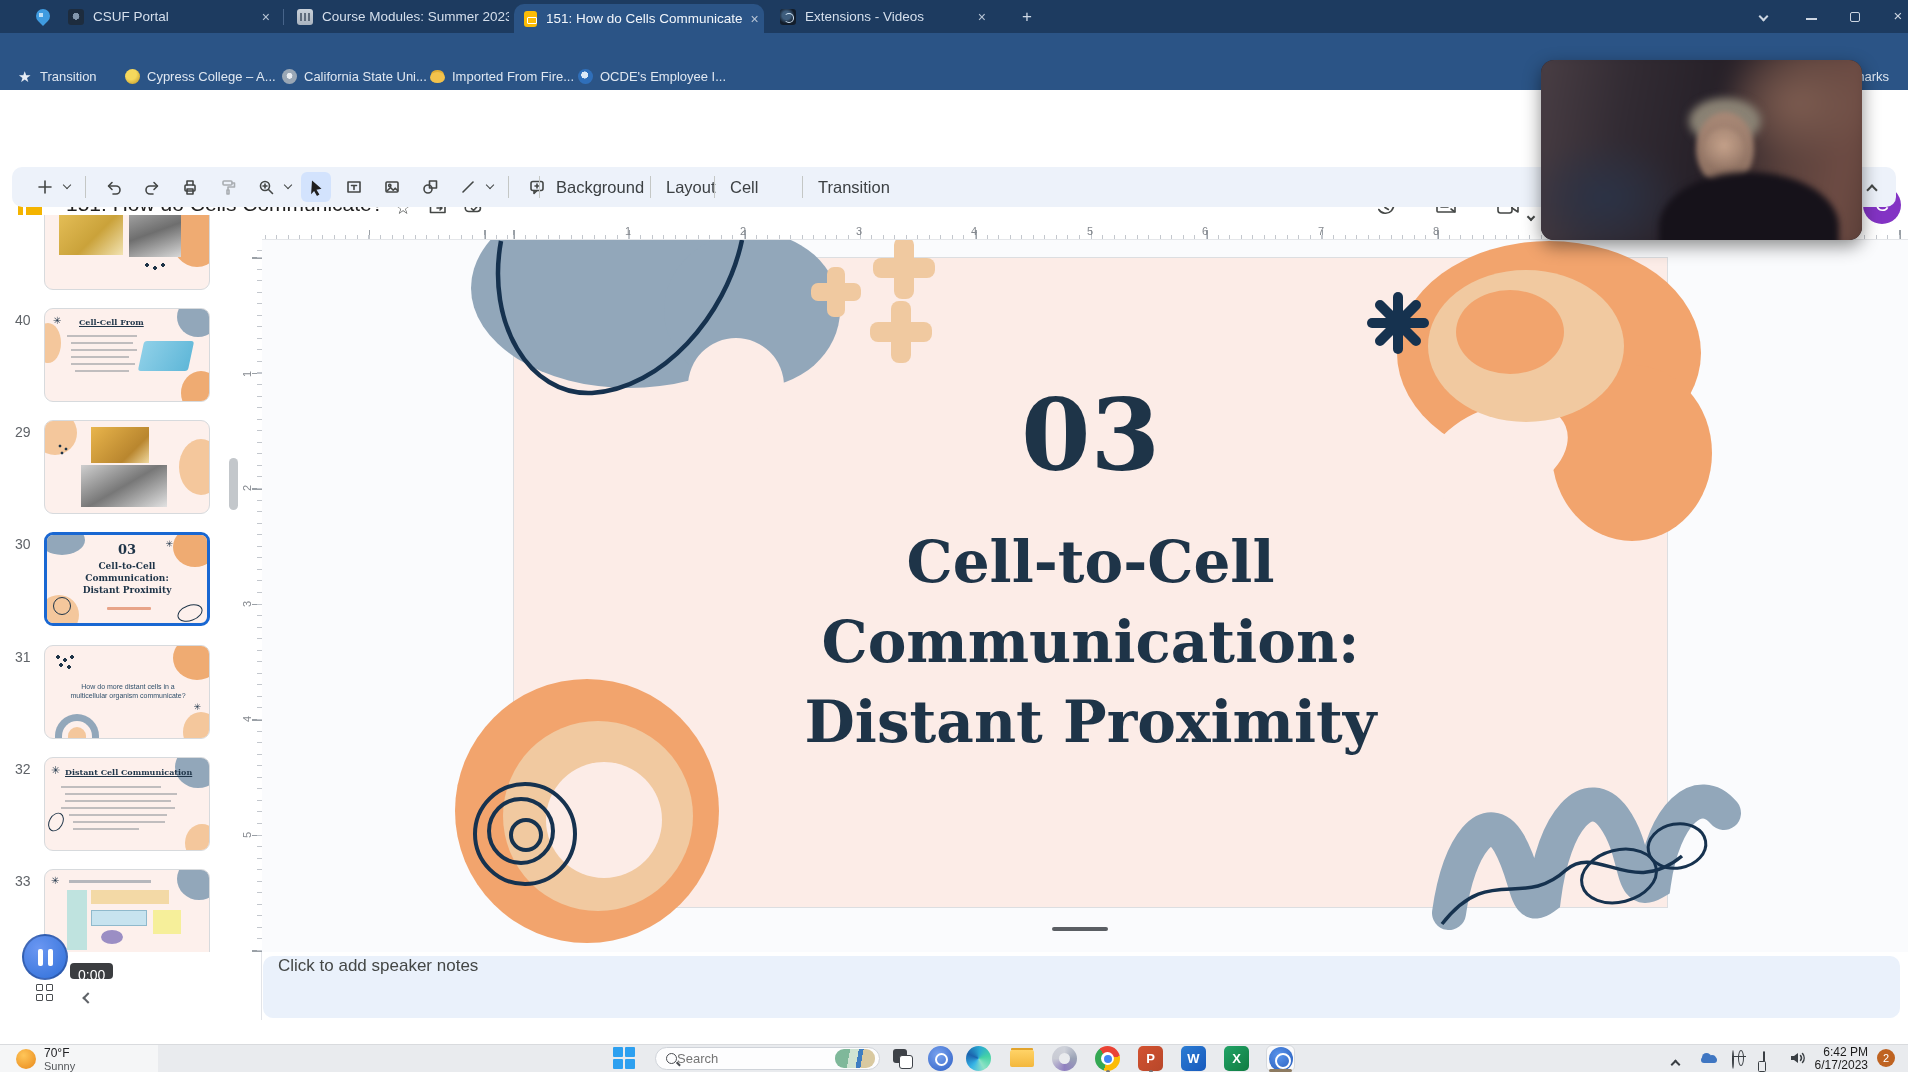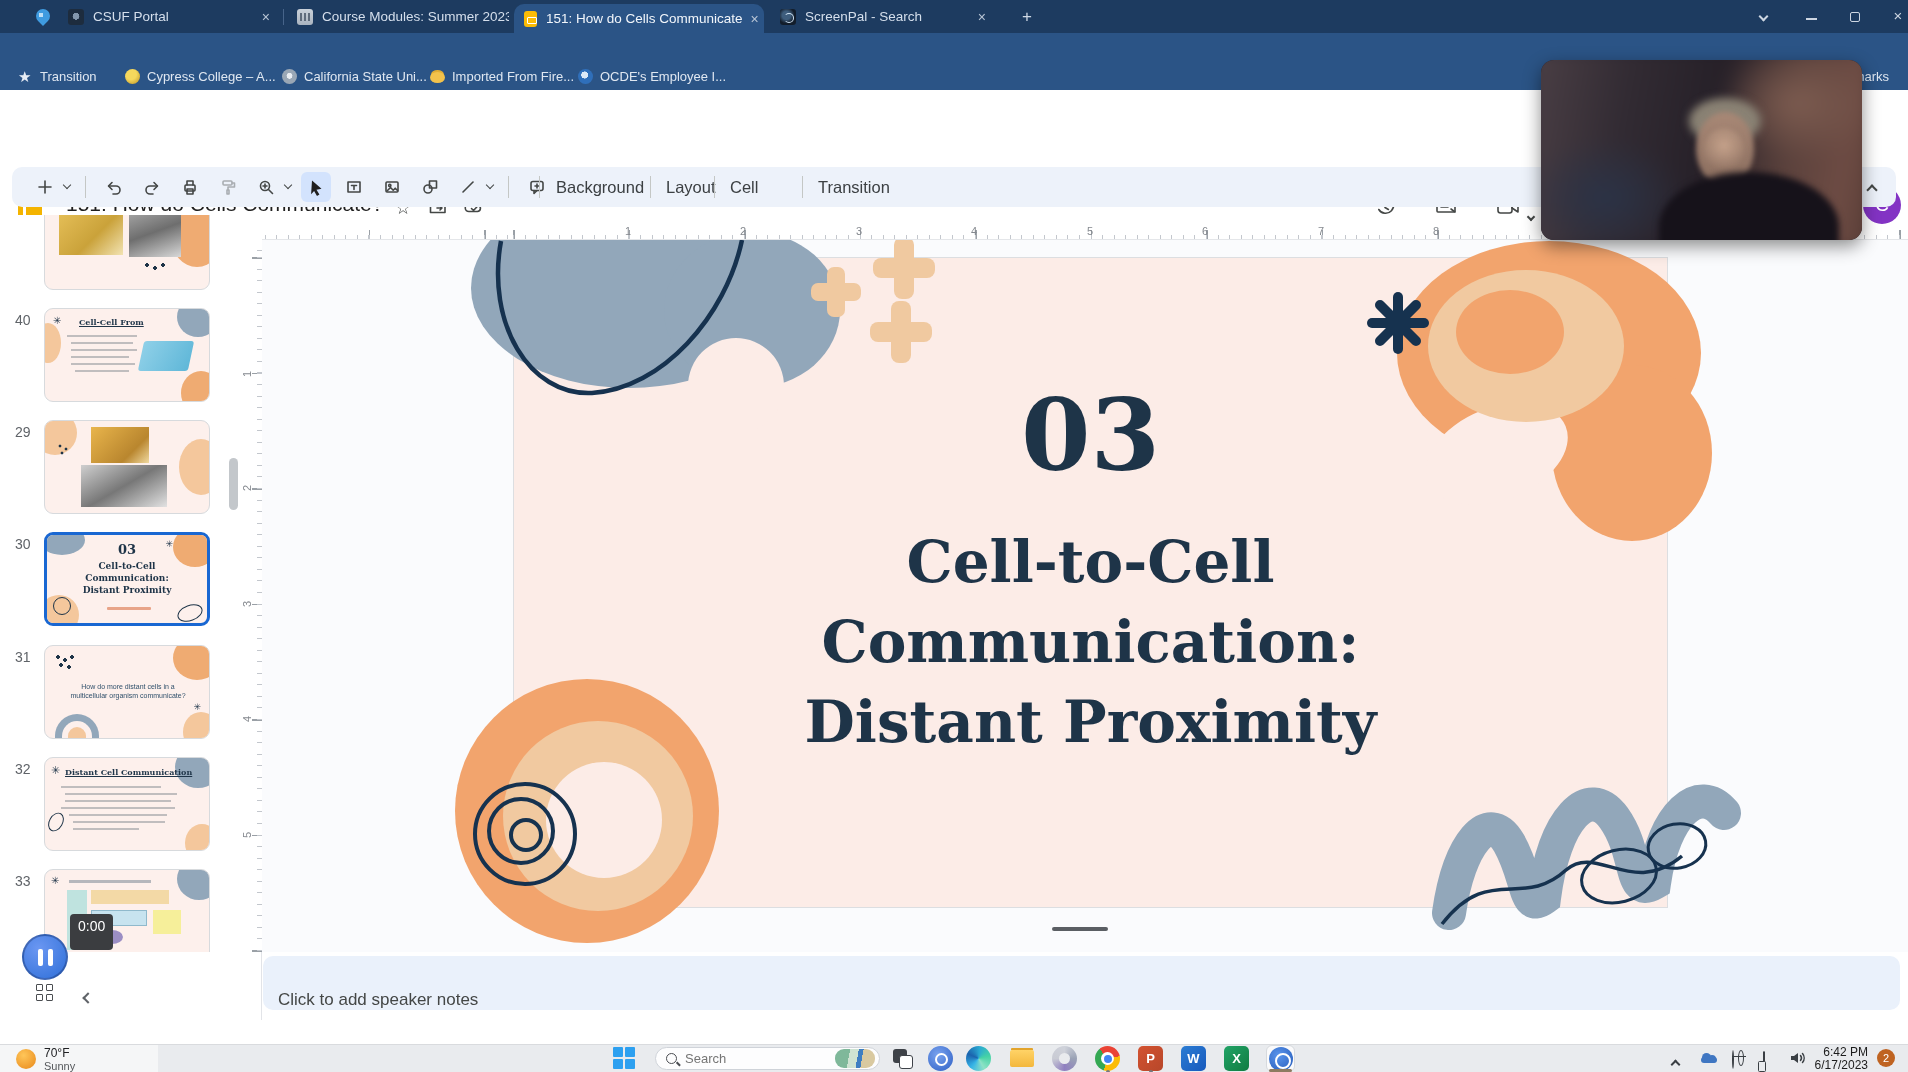--- a/index.html
+++ b/index.html
@@ -83,42 +83,42 @@
 .vrnum{position:absolute;left:1px;font-size:11px;color:#85898f;transform:rotate(-90deg)}
 #corner{position:absolute;left:243px;top:225px;width:19px;height:15px;background:#fff}
 #canvas{position:absolute;left:262px;top:240px;width:1646px;height:712px;background:#fafbfd;overflow:hidden}
 #page{position:absolute;left:251px;top:17px;width:1155px;height:651px;background:#fcece7;border:1px solid #dcdee1}
 #page svg{position:absolute;left:0;top:0;overflow:visible}
 #sec-num{position:absolute;left:0;top:118px;width:100%;text-align:center;font-family:"DejaVu Serif",serif;font-weight:bold;font-size:100px;color:#1e3448}
 #slide-title{position:absolute;left:0;top:264px;width:100%;text-align:center;font-family:"DejaVu Serif",serif;font-weight:bold;font-size:58px;line-height:80px;color:#1e3448}
 #slide-sub{position:absolute;left:0;top:598px;width:100%;text-align:center;font-weight:bold;font-size:21px;color:#e89a80}
 #dragdash{position:absolute;left:790px;top:687px;width:56px;height:4px;background:#5a5e63;border-radius:2px}
 
-#notespanel{position:absolute;left:263px;top:956px;width:1637px;height:54px;background:#eaf1fb;border-radius:10px;display:flex;align-items:flex-end;padding-left:15px;font-size:17px;color:#444746}
+#notespanel{position:absolute;left:263px;top:956px;width:1637px;height:62px;background:#eaf1fb;border-radius:10px;display:flex;align-items:flex-start;padding-left:15px;font-size:17px;color:#444746}
 #gridview{left:36px;top:984px;width:17px;height:17px}
 #gridview i{position:absolute;width:7px;height:7px;border:1.7px solid #4a4d51;border-radius:1px}
 #notes-chev{left:84px;top:988px}
 #notes-chev .chev{border-color:#5f6368;transform:rotate(135deg)}
 #fs-divider{left:261px;top:952px;width:1px;height:68px;background:#e2e4e8}
 
 #rec-btn{left:22px;top:934px;width:46px;height:46px;border-radius:50%;background:radial-gradient(circle at 35% 30%,#6b97f2,#2f6fd8);border:2px solid rgba(20,40,90,.35);z-index:30;display:flex;align-items:center;justify-content:center;gap:5px}
 #rec-btn i{width:5px;height:17px;background:#fff;border-radius:2px}
-#rec-time{left:70px;top:914px;height:36px;padding:0 8px;background:#3b3d40;border-radius:4px;color:#fff;font-size:14px;line-height:24px;z-index:30}
+#rec-time{left:70px;top:963px;height:16px;padding:0 8px;background:#3b3d40;border-radius:4px;color:#fff;font-size:14px;line-height:24px;z-index:30}
 
 #taskbar{position:absolute;left:0;top:1044px;width:1908px;height:28px;background:#e9ebee;border-top:1px solid #d9dbde}
 #weather-widget{position:absolute;left:0;top:0;width:158px;height:28px;background:rgba(255,255,255,.55);display:flex;align-items:center}
 #sun-icon{width:20px;height:20px;border-radius:50%;background:radial-gradient(circle at 38% 32%,#ffc659,#e8881a);margin:0 8px 0 16px}
 #wtemp{font-size:12px;color:#202124;line-height:13px}
 #wcond{font-size:11px;color:#55585c;line-height:12px}
 .tb{position:absolute;top:1046px;width:25px;height:25px}
 #start-icon i{position:absolute;width:10px;height:10px;background:#2da0f0;border-radius:1px}
 #searchbox{position:absolute;left:655px;top:1047px;width:225px;height:23px;background:#fdfdfe;border:1px solid #cfd3d9;border-radius:12px;display:flex;align-items:center;padding:0 4px 0 10px}
 #searchbox .mag{width:11px;height:11px;border:1.6px solid #4a4d52;border-radius:50%;position:relative;flex:0 0 auto}
 #searchbox .mag:after{content:"";position:absolute;left:9px;top:9px;width:5px;height:1.6px;background:#4a4d52;transform:rotate(45deg)}
-#searchbox input{border:none;outline:none;background:transparent;font-size:13px;color:#5f6368;width:130px;margin-left:8px;font-family:"Liberation Sans",sans-serif}
+#searchbox input{border:none;outline:none;background:transparent;font-size:13px;color:#5f6368;width:130px;margin-left:0;font-family:"Liberation Sans",sans-serif}
 #search-img{margin-left:auto;width:40px;height:19px;border-radius:9px;background:linear-gradient(100deg,#7fb89a 0 35%,#cfe3d2 35% 55%,#3e7ec2 55% 66%,#d9c9a0 66%)}
 #taskview i{position:absolute;border-radius:3px}
 #bluedot{border-radius:50%;background:radial-gradient(circle at 40% 35%,#7aa3ef,#2d5fc4)}
 #bluedot:after{content:"";position:absolute;left:7px;top:7px;width:9px;height:9px;border:2px solid #fff;border-radius:50%}
 #edge-icon{border-radius:50%;background:conic-gradient(from 150deg,#8de2c6,#35b3e6,#1b63ae,#2aa9d2,#46d3a5,#8de2c6)}
 #folder-icon{top:1050px;height:17px;border-radius:2px;background:linear-gradient(#ffd367,#f3b73c);box-shadow:0 -3px 0 -1px #e3a42b}
 #loop-icon{border-radius:50%;background:conic-gradient(#cfd2da,#9aa2b5,#8f7fc0,#c9cbd4,#cfd2da)}
 #loop-icon:after{content:"";position:absolute;left:7px;top:7px;width:11px;height:11px;border-radius:50%;background:#e9ebee}
 #chrome-icon{border-radius:50%;background:conic-gradient(from -40deg,#ea4335 0 33%,#fbbc05 33% 66%,#34a853 66% 100%)}
 #chrome-icon:before{content:"";position:absolute;left:6px;top:6px;width:13px;height:13px;background:#fff;border-radius:50%}
@@ -174,21 +174,21 @@
       <span>Course Modules: Summer 2023</span>
 
     </div>
     <div class="tab active" style="left:514px;width:250px">
       <span class="fav fav-slides"></span>
       <span>151: How do Cells Communicate</span>
       <span class="close">×</span>
     </div>
     <div class="tab" style="left:770px;width:226px">
       <span class="fav fav-pal"></span>
-      <span>ScreenPal - Search</span>
+      <span>Extensions - Videos</span>
       <span class="close">×</span>
     </div>
     <div class="abs" id="newtab">+</div>
     <div class="abs winctl" style="left:1754px"><span class="chev" style="width:7px;height:7px"></span></div>
     <div class="abs winctl" id="win-min" style="left:1802px"><span></span></div>
     <div class="abs winctl" id="win-restore" style="left:1846px;top:9px"><span></span></div>
     <div class="abs winctl" style="left:1889px;font-size:15px">×</div>
   </div>
 
   

